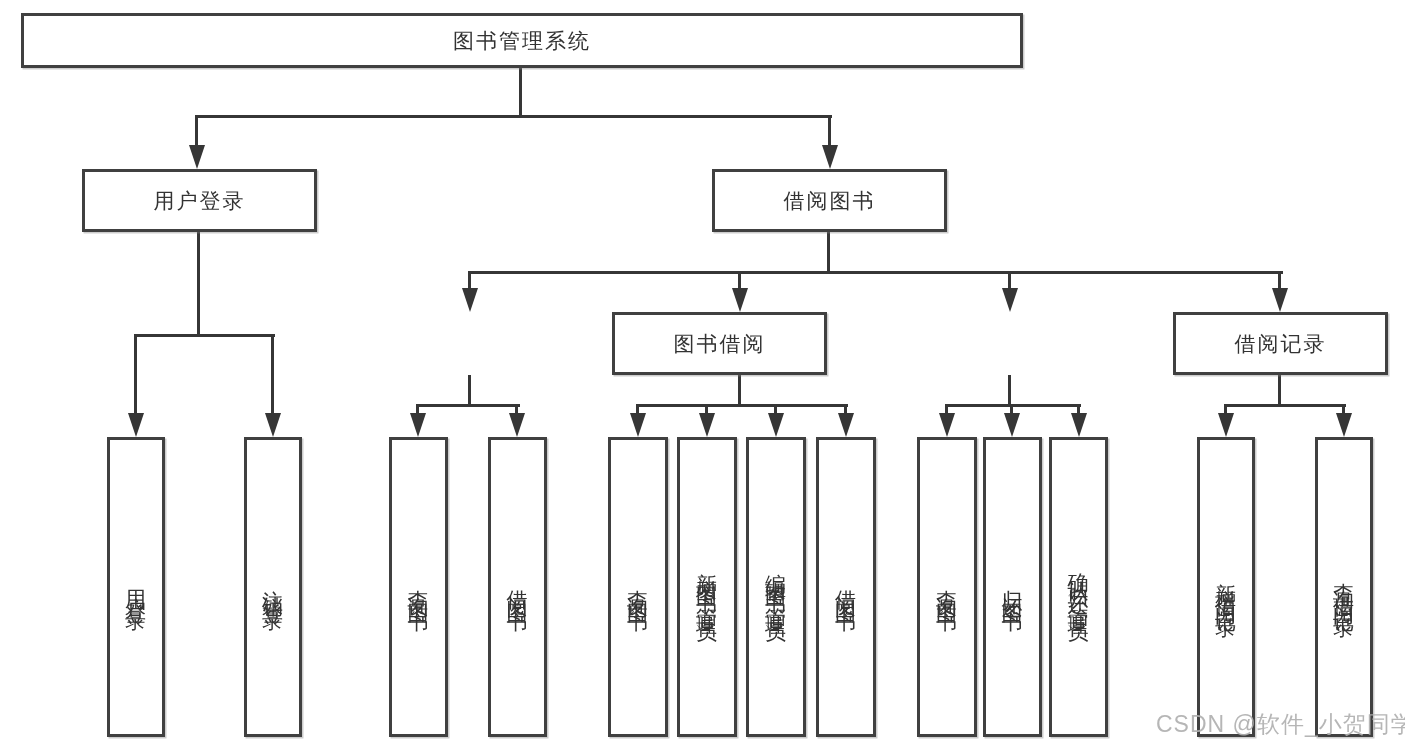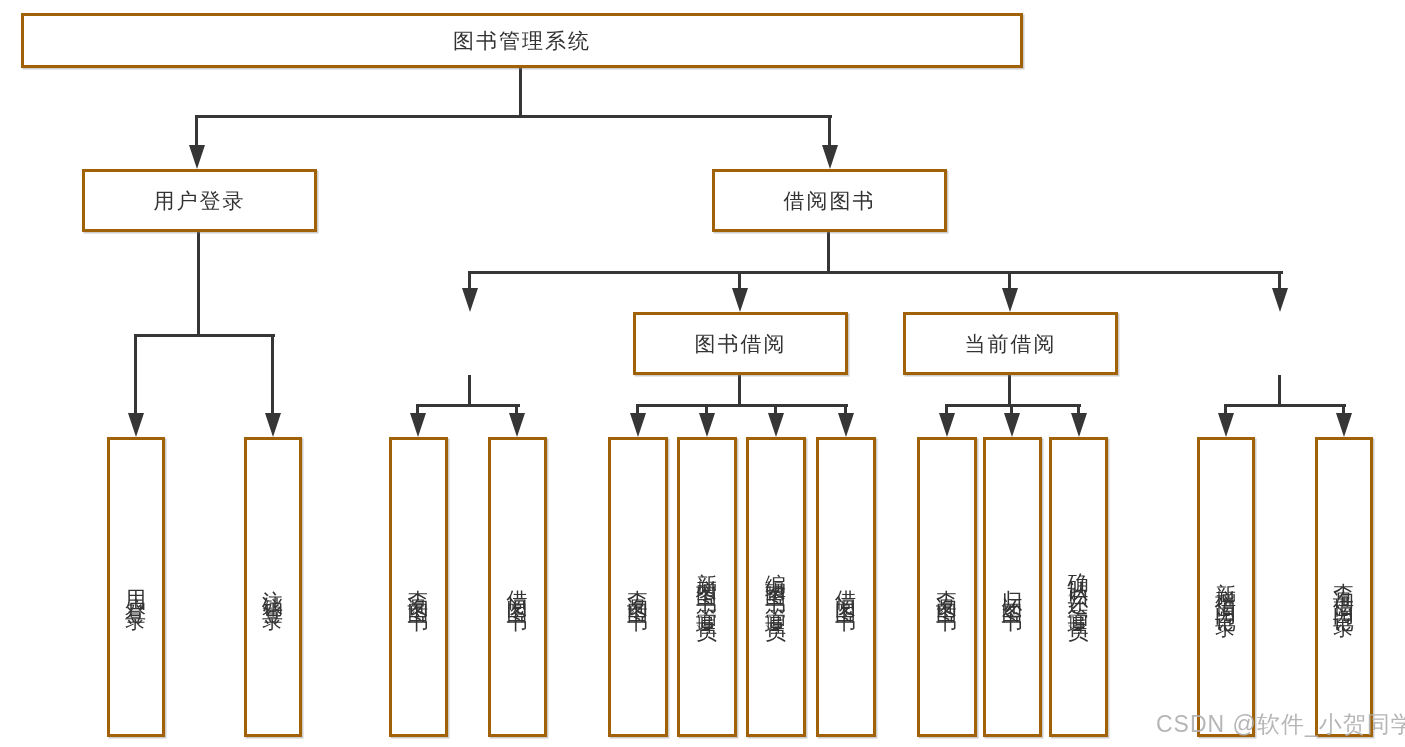--- a/index.html
+++ b/index.html
@@ -1,21 +1,21 @@
 <!DOCTYPE html>
 <html><head>
 <meta charset="utf-8">
 <style>
   html,body{margin:0;padding:0;background:#ffffff;}
   .canvas{
     position:relative;width:1405px;height:747px;background:#ffffff;overflow:hidden;
     font-family:"Liberation Sans","DejaVu Sans",sans-serif;
   }
   .box{
-    position:absolute;background:#ffffff;border:3px solid #a16207;box-sizing:border-box;
+    position:absolute;background:#ffffff;border:3px solid #404040;box-sizing:border-box;
     display:flex;align-items:center;justify-content:center;z-index:2;
     box-shadow:1.5px 1.5px 0 rgba(130,130,130,.4);
   }
   .hlabel{font-size:21px;color:#333333;letter-spacing:2px;white-space:nowrap;}
   .vtext{
     writing-mode:vertical-rl;text-orientation:mixed;
     font-size:21px;color:#333333;letter-spacing:7px;line-height:1;white-space:nowrap;
   }
   .ln{position:absolute;background:#363636;z-index:1;}
   .arr{
@@ -37,25 +37,25 @@
     <span class="hlabel">图书管理系统</span>
   </div>
 
   <div class="box" style="left:82px;top:169px;width:235px;height:63px">
     <span class="hlabel">用户登录</span>
   </div>
   <div class="box" style="left:712px;top:169px;width:235px;height:63px">
     <span class="hlabel">借阅图书</span>
   </div>
 
-  <div class="box" style="left:633px;top:312px;width:215px;height:63px">
+  <div class="box" style="left:612px;top:312px;width:215px;height:63px">
     <span class="hlabel">图书借阅</span>
   </div>
-  <div class="box" style="left:903px;top:312px;width:215px;height:63px">
-    <span class="hlabel">当前借阅</span>
+  <div class="box" style="left:1173px;top:312px;width:215px;height:63px">
+    <span class="hlabel">借阅记录</span>
   </div>
 
   <div class="box" style="left:107px;top:437px;width:58px;height:300px">
     <span class="vtext">用户登录</span>
   </div>
   <div class="box" style="left:244px;top:437px;width:58px;height:300px">
     <span class="vtext">注销登录</span>
   </div>
 
   <div class="box" style="left:389px;top:437px;width:59px;height:300px">

